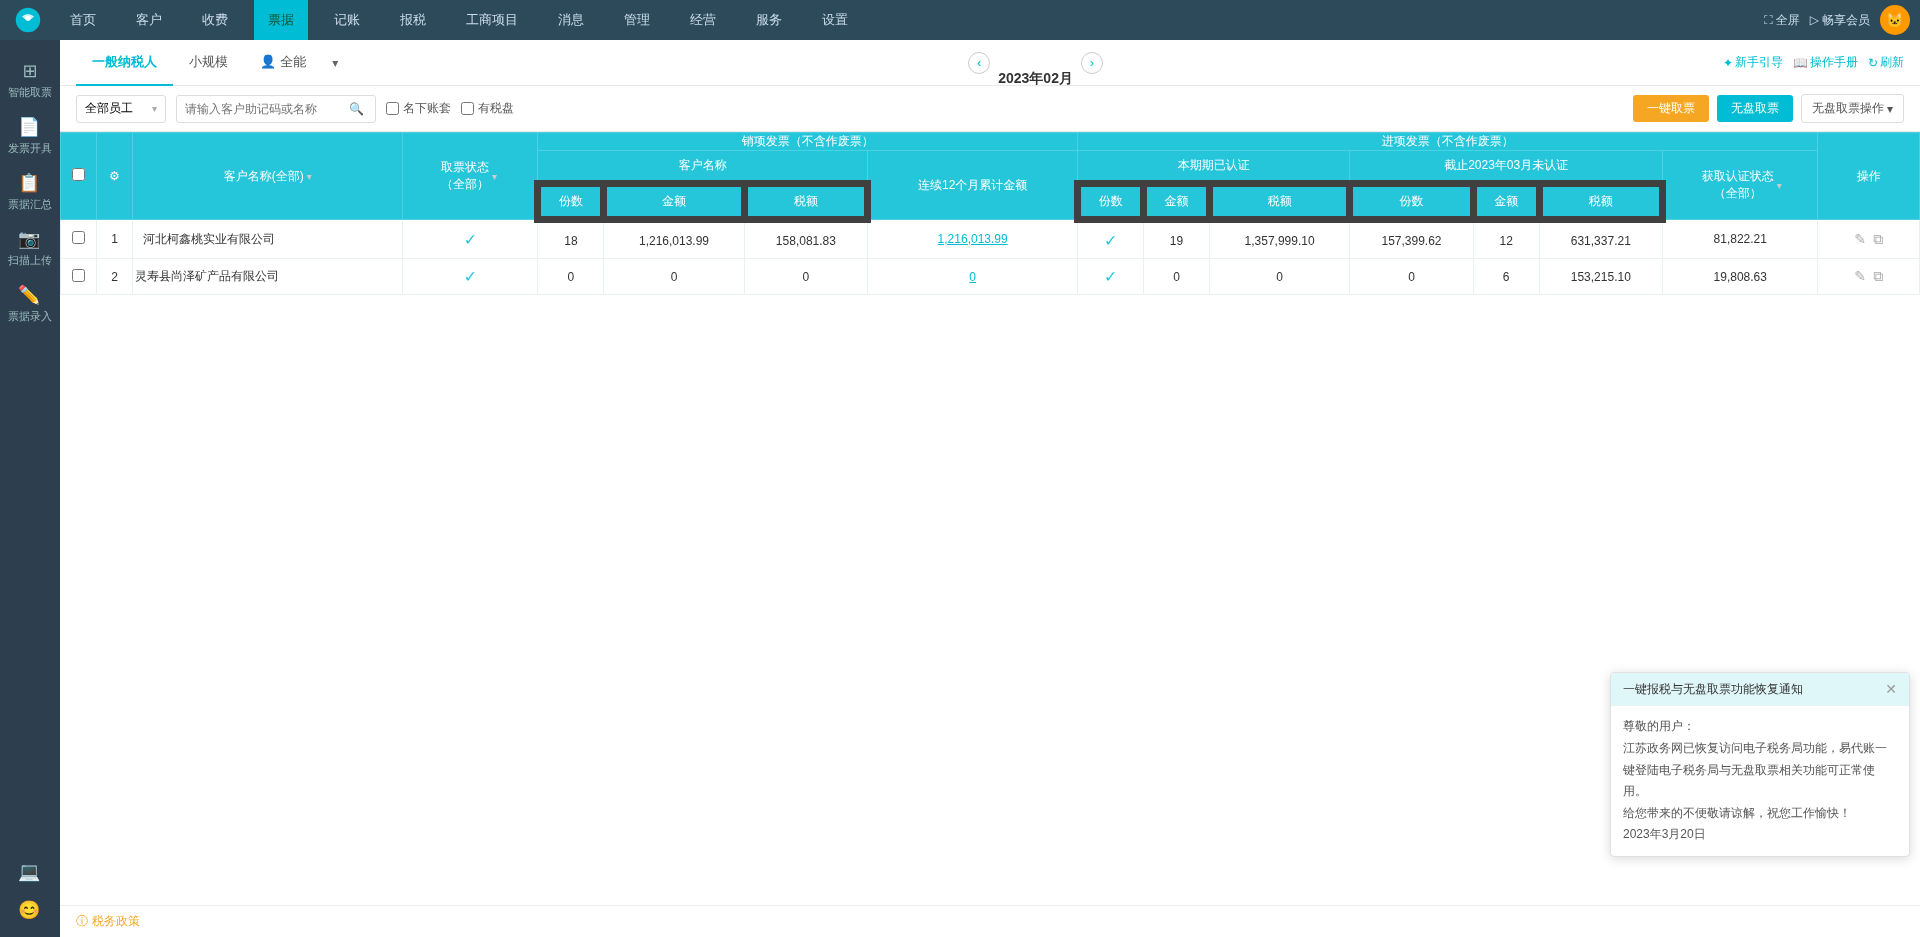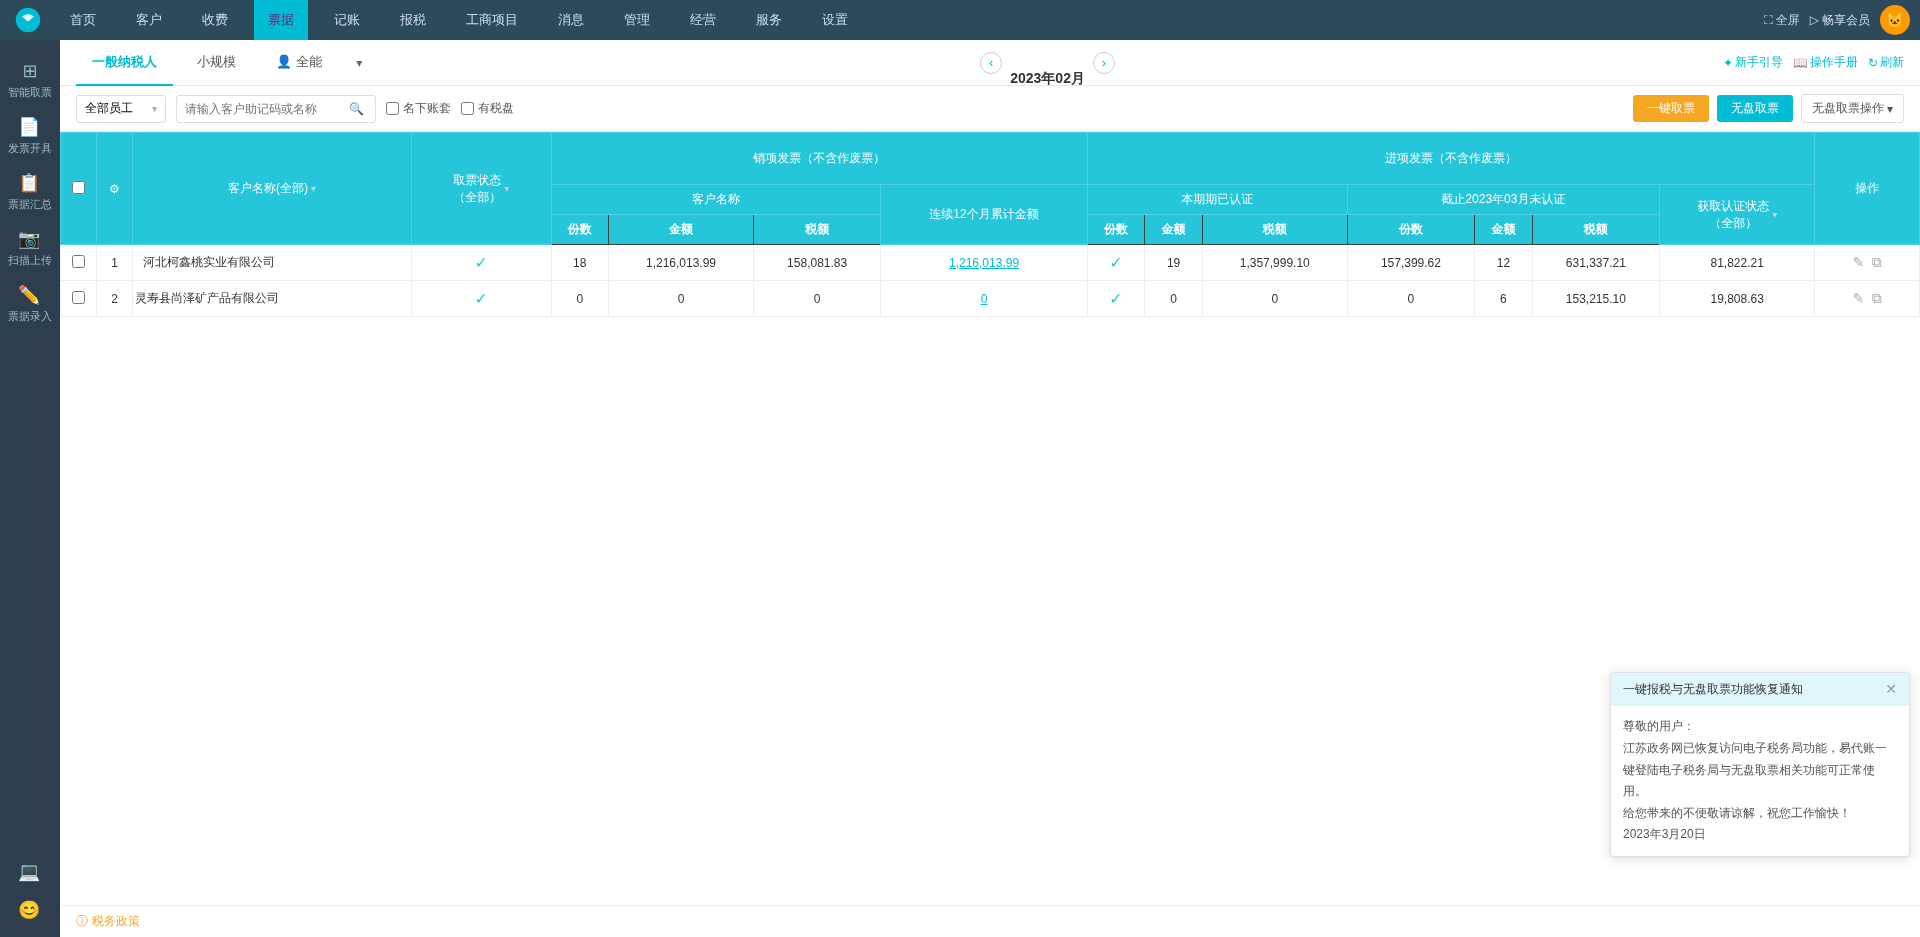--- a/index.html
+++ b/index.html
@@ -32,21 +32,21 @@
       height: 40px;
       display: flex;
       align-items: center;
       cursor: pointer;
       font-size: 13px;
       color: #cde;
       white-space: nowrap;
     }
     .nav-item.active {
       background: #00bcd4;
-      color: #701a75;
+      color: #14532d;
     }
     .top-nav-right {
       display: flex;
       align-items: center;
       gap: 10px;
       margin-left: auto;
       color: #cde;
       font-size: 12px;
     }
     .top-nav-right .btn-fullscreen,
@@ -106,21 +106,21 @@
     }
 
     
     .tab-bar {
       height: 46px;
       background: #fff;
       display: flex;
       align-items: center;
       padding: 9px 16px;
       border-bottom: 1px solid #e8e8e8;
-      gap: 8px;
+      gap: 0;
     }
     .tab-item {
       padding: 0 16px;
       height: 46px;
       display: flex;
       align-items: center;
       cursor: pointer;
       font-size: 13px;
       color: #555;
       border-bottom: 2px solid transparent;
@@ -237,41 +237,41 @@
     }
     table {
       width: 100%;
       border-collapse: collapse;
       font-size: 12px;
     }
     thead tr.header-row-1 th {
       background: #26c6da;
       color: #fff;
       text-align: center;
-      padding: 17px 4px;
+      padding: 0 4px;
       border: 1px solid #4dd0e1;
       font-weight: normal;
       white-space: nowrap;
     }
     thead tr.header-row-2 th {
       background: #26c6da;
       color: #fff;
       text-align: center;
       padding: 6px 4px;
       border: 1px solid #4dd0e1;
       font-weight: normal;
       white-space: nowrap;
     }
     thead tr.header-row-3 th {
       background: #26c6da;
       color: #fff;
       text-align: center;
       padding: 6px 4px;
-      border: 1px solid #404040;
-      font-weight: bold;
+      border: 7px solid #404040;
+      font-weight: normal;
       white-space: nowrap;
     }
     tbody tr td {
       border: 1px solid #e8f0f0;
       padding: 8px 6px;
       text-align: center;
       color: #333;
       background: #fff;
     }
     .teal-check { color: #26c6da; font-size: 16px; }

